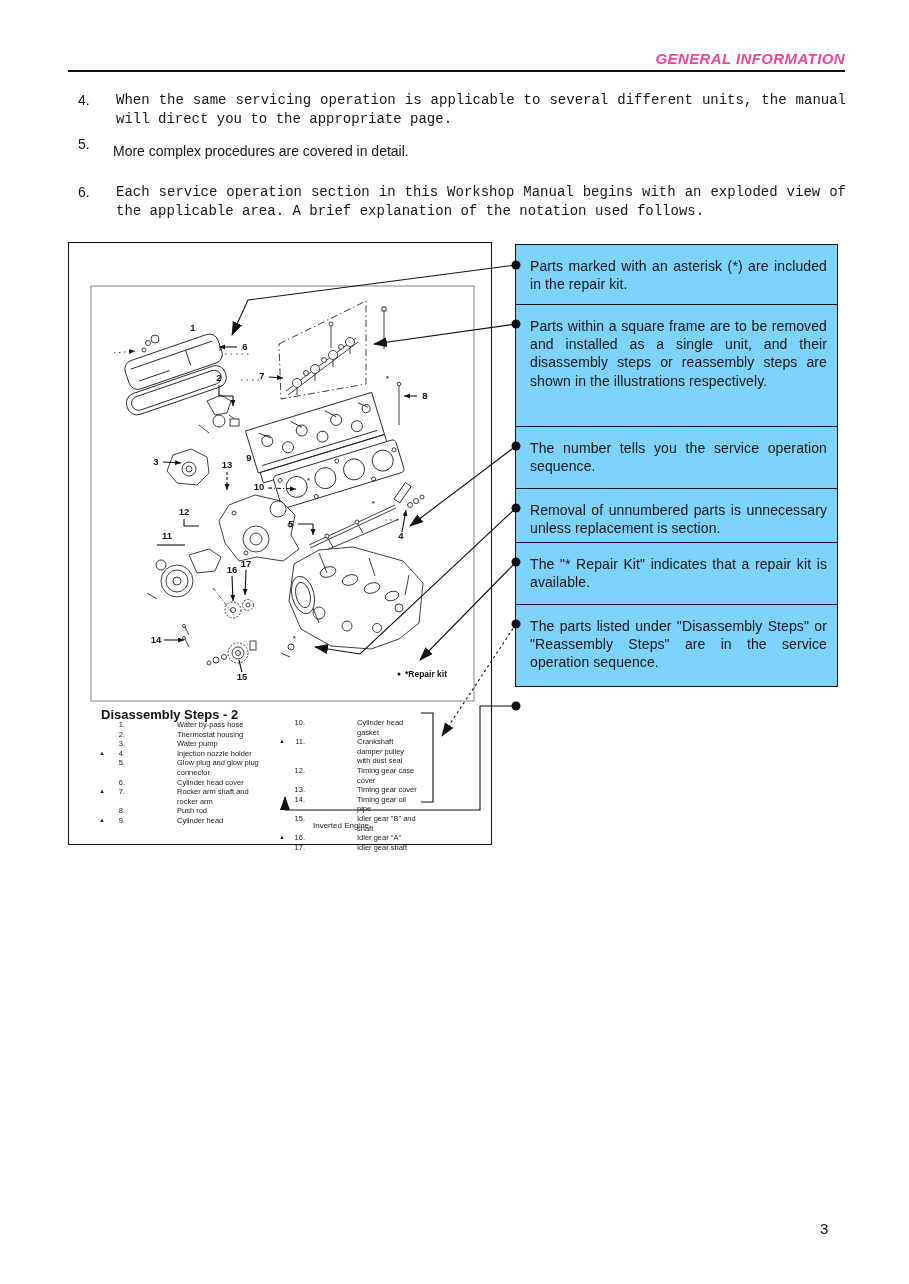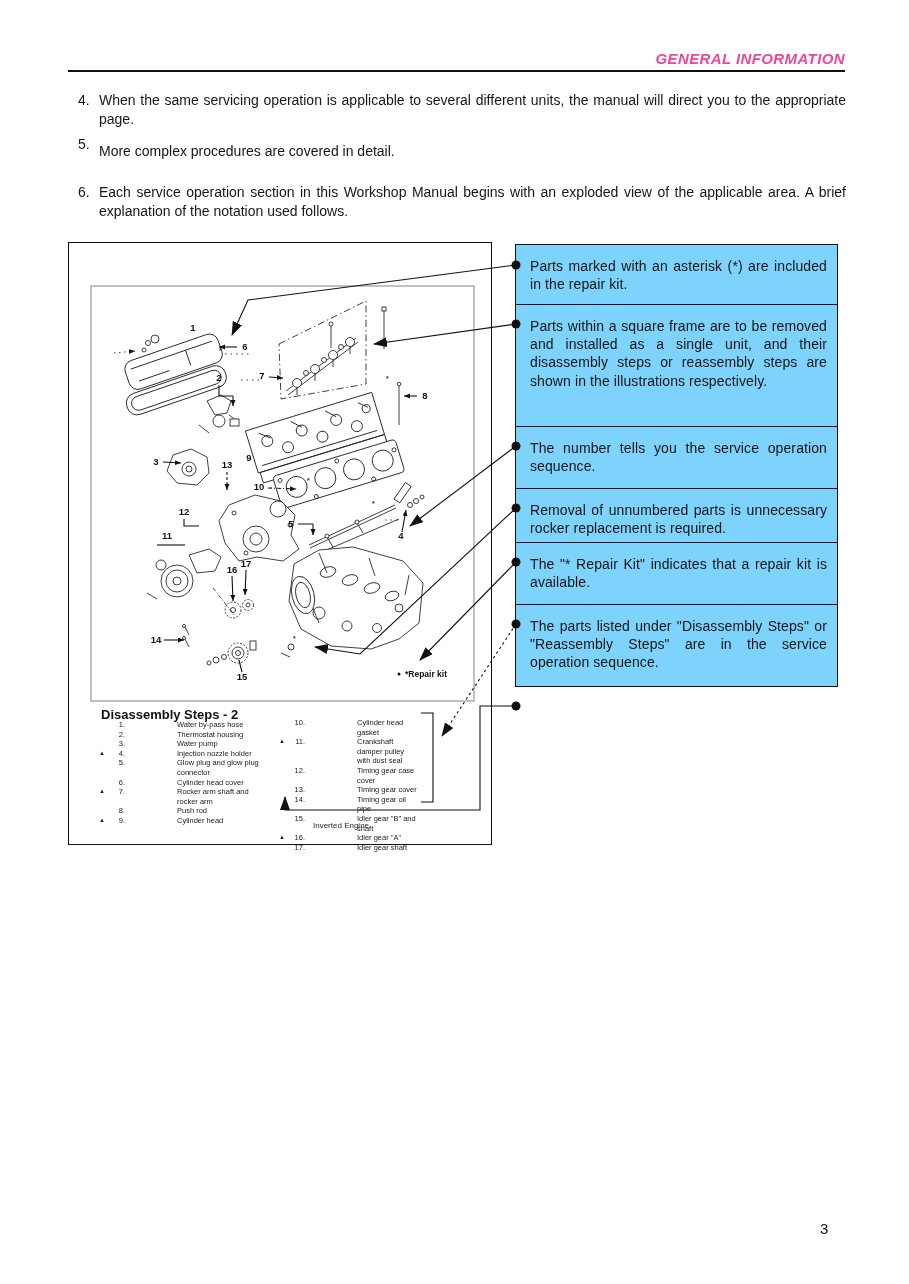--- a/index.html
+++ b/index.html
@@ -12,22 +12,22 @@
     position:absolute;top:50px;left:68px;width:777px;text-align:right;
     font-size:15px;font-weight:bold;letter-spacing:.4px;color:#ec4899;font-style:italic;
   }
   .header-rule{
     position:absolute;top:70px;left:68px;width:777px;height:0;
     border-top:2.2px solid #111;
   }
   
   .item{position:absolute;left:78px;width:768px;font-size:14px;line-height:18.6px;color:#161616;}
   .item .num{position:absolute;left:0;top:0;}
-  .item .txt{display:block;margin-left:21px;text-align:justify;}
-  .item .txt2{display:block;margin-left:21px;margin-top:6.5px;}
+  .item .txt{display:block;margin-left:38px;text-align:justify;font-family:Liberation Mono, monospace;}
+  .item .txt2{display:block;margin-left:35px;margin-top:6.5px;}
   
   .figure-box{
     position:absolute;left:68px;top:242px;width:424px;height:603px;
     border:1.5px solid #111;box-sizing:border-box;background:#fff;z-index:1;
   }
   .figure-box svg{position:absolute;left:0;top:0;pointer-events:none;}
   .steps-title{position:absolute;left:32px;top:464px;font-size:13px;font-weight:bold;color:#111;}
   .steps-col{position:absolute;font-size:7.5px;line-height:9.6px;color:#1b1b1b;}
   #steps-left{left:30px;top:477px;width:170px;}
   #steps-right{left:210px;top:475px;width:140px;}
@@ -388,21 +388,21 @@
         <span class="txt">Idler gear shaft</span>
       </div>
     </div>
   <div class="fig-caption">Inverted Engine</div>
 </div>
 
 <div class="callouts">
   <div class="cbox cb1">Parts marked with an asterisk (*) are included in the repair kit.</div>
   <div class="cbox cb2">Parts within a square frame are to be removed and installed as a single unit, and their disassembly steps or reassembly steps are shown in the illustrations respectively.</div>
   <div class="cbox cb3">The number tells you the service operation sequence.</div>
-  <div class="cbox cb4">Removal of unnumbered parts is unnecessary rocker replacement is required.</div>
+  <div class="cbox cb4">Removal of unnumbered parts is unnecessary unless replacement is section.</div>
   <div class="cbox cb5">The "* Repair Kit" indicates that a repair kit is available.</div>
   <div class="cbox cb6">The parts listed under "Disassembly Steps" or "Reassembly Steps" are in the service operation sequence.</div>
 </div>
 
 <svg class="overlay" width="800" height="620" viewBox="0 0 800 620">
   <defs>
     <marker id="bigA" markerUnits="userSpaceOnUse" markerWidth="16" markerHeight="12" refX="13" refY="5" orient="auto">
       <path d="M0,0 L14,5 L0,10 Z" fill="#111"></path>
     </marker>
   </defs>

